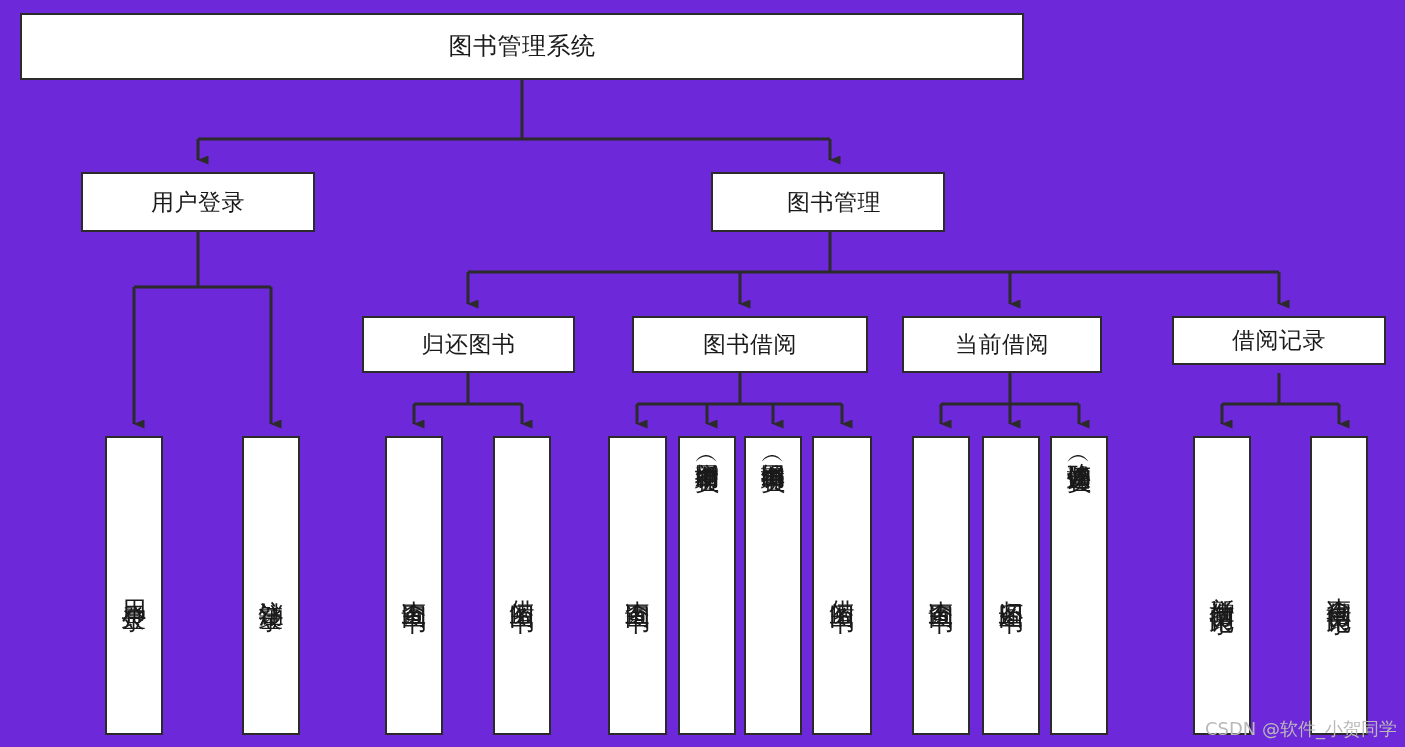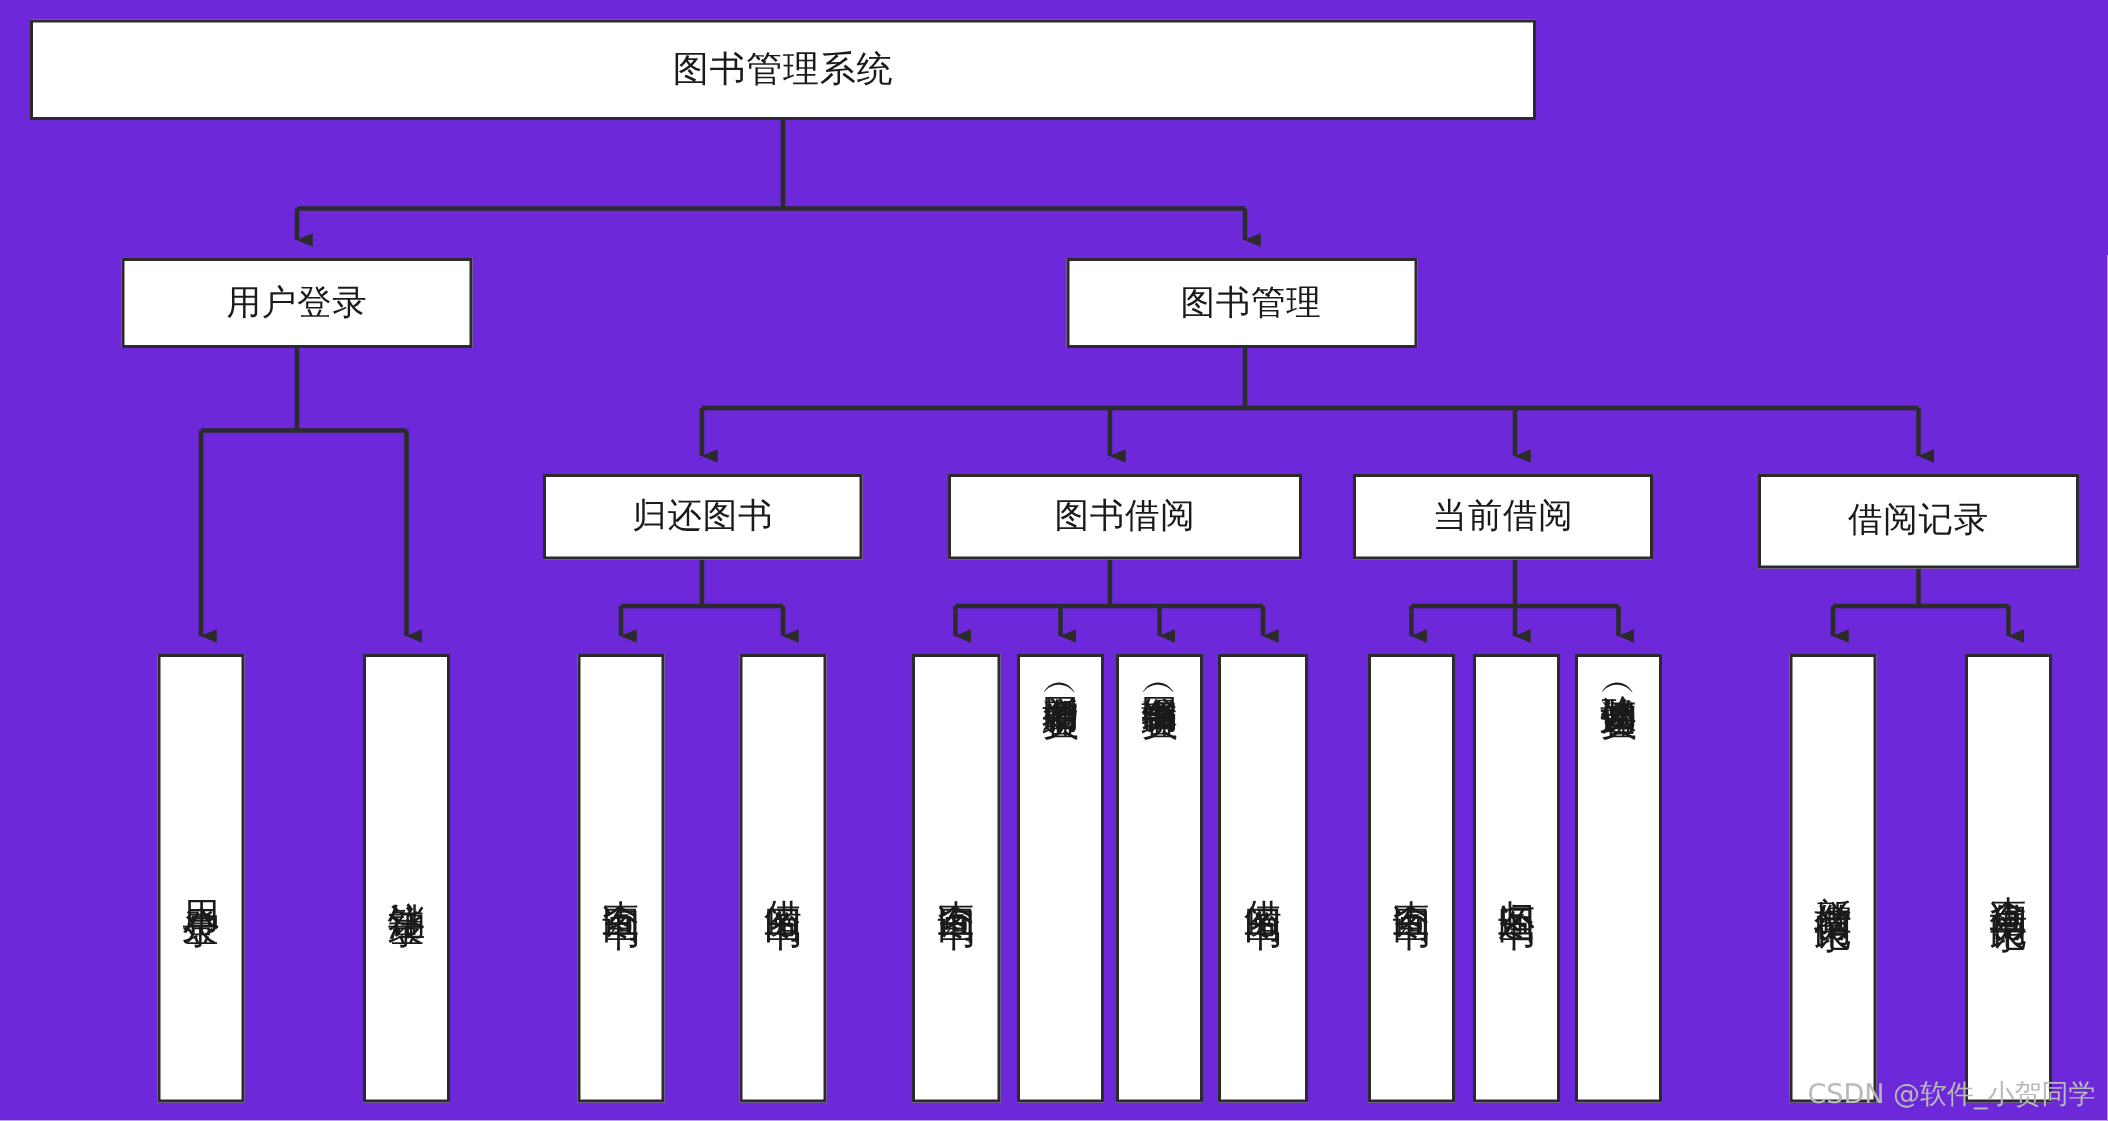--- a/index.html
+++ b/index.html
@@ -152,21 +152,21 @@
 
   <div class="node horiz" style="left:362px; top:316px; width:213px; height:57px;">
     <span class="node-label">归还图书</span>
   </div>
   <div class="node horiz" style="left:632px; top:316px; width:236px; height:57px;">
     <span class="node-label">图书借阅</span>
   </div>
   <div class="node horiz" style="left:902px; top:316px; width:200px; height:57px;">
     <span class="node-label">当前借阅</span>
   </div>
-  <div class="node horiz" style="left:1172px; top:316px; width:214px; height:63px;">
+  <div class="node horiz" style="left:1172px; top:316px; width:214px; height:49px;">
     <span class="node-label">借阅记录</span>
   </div>
 
   <div class="node vert centered" style="left:105px; top:436px; width:58px; height:299px;">
     <span class="node-label">用户登录</span>
   </div>
   <div class="node vert centered" style="left:242px; top:436px; width:58px; height:299px;">
     <span class="node-label">注销登录</span>
   </div>
 

